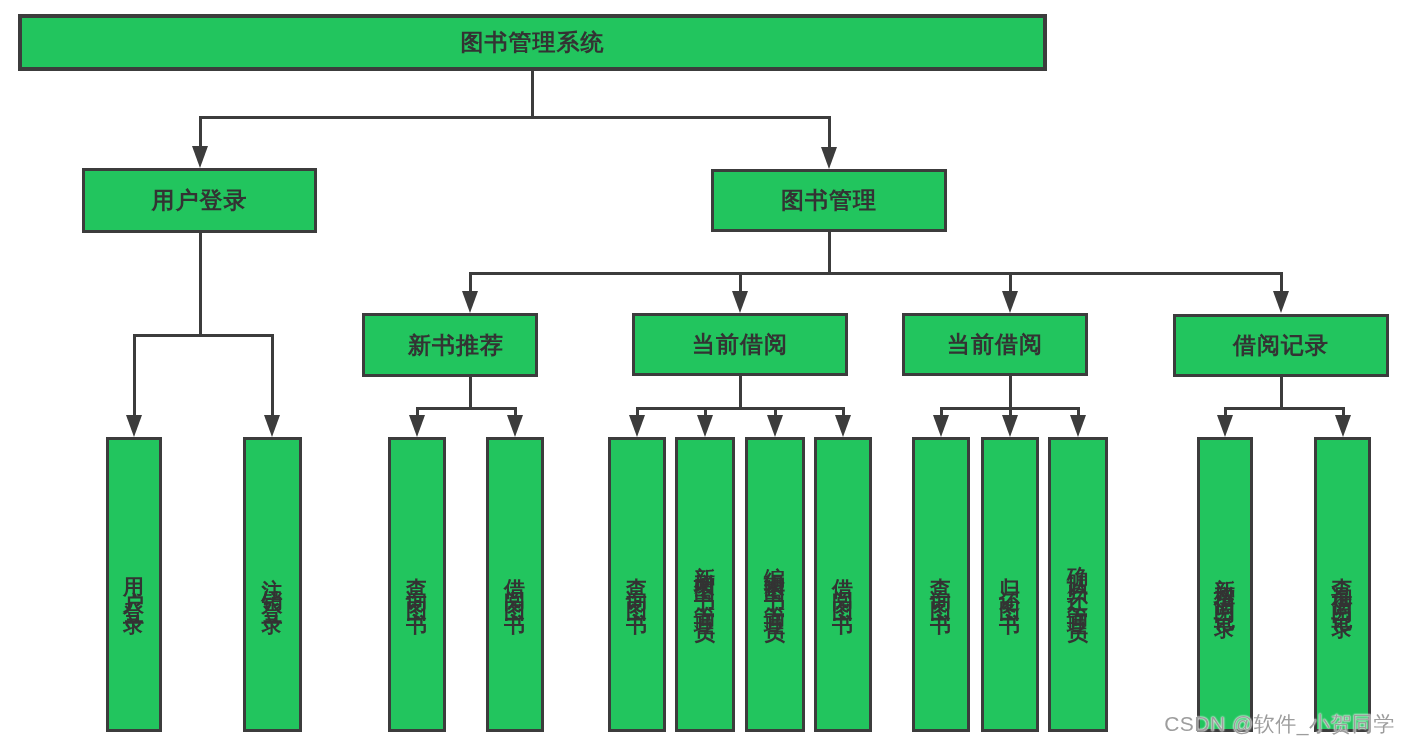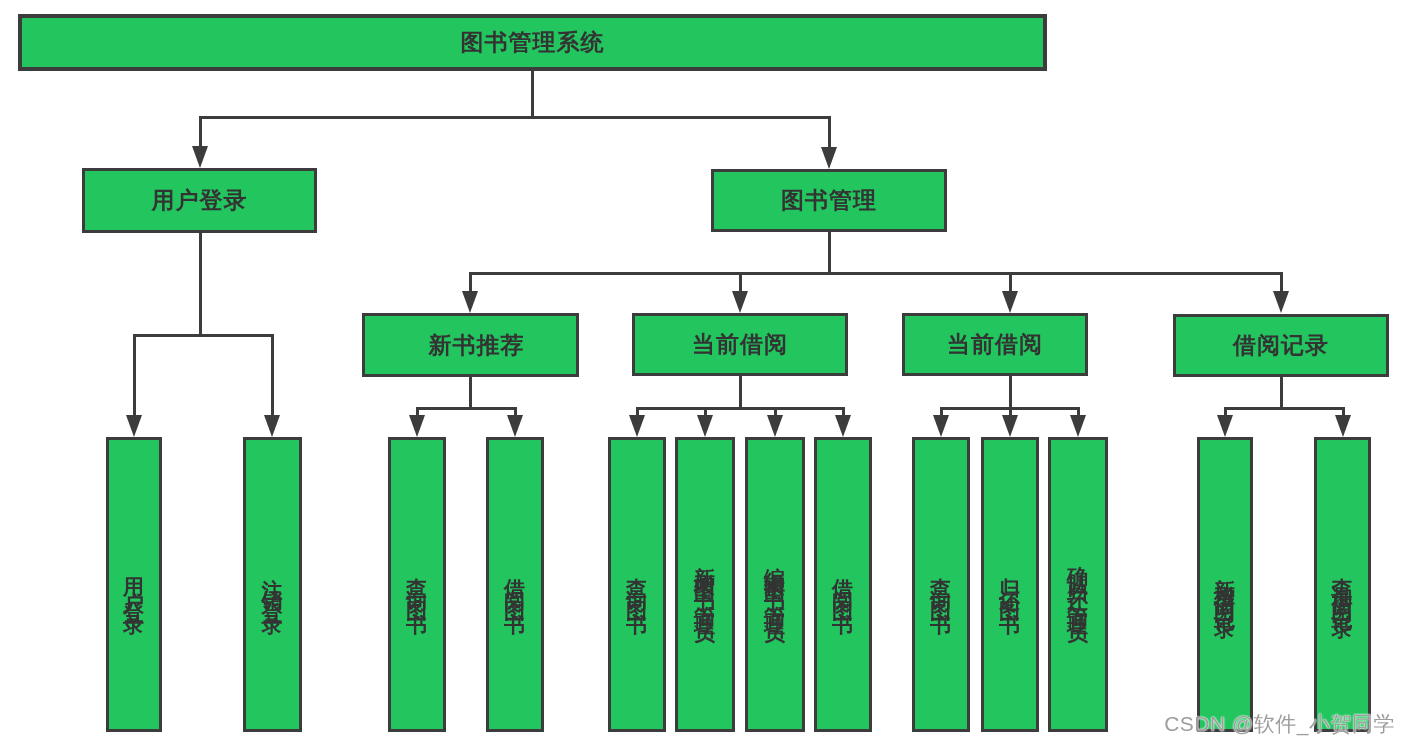--- a/index.html
+++ b/index.html
@@ -122,21 +122,21 @@
   <div class="ln" style="left:1224px;top:407px;width:3px;height:10px;"></div>
   <div class="ah" style="left:1217px;top:415px;"></div>
   <div class="ln" style="left:1342px;top:407px;width:3px;height:10px;"></div>
   <div class="ah" style="left:1335px;top:415px;"></div>
 
   <div class="box root" style="left:18px;top:14px;width:1029px;height:57px;">图书管理系统</div>
 
   <div class="box" style="left:82px;top:168px;width:235px;height:65px;">用户登录</div>
   <div class="box" style="left:711px;top:169px;width:236px;height:63px;">图书管理</div>
 
-  <div class="box" style="left:362px;top:313px;width:217px;height:64px;padding-left:12px;">新书推荐</div>
+  <div class="box" style="left:362px;top:313px;width:176px;height:64px;padding-left:12px;">新书推荐</div>
   <div class="box" style="left:632px;top:313px;width:216px;height:63px;">当前借阅</div>
   <div class="box" style="left:902px;top:313px;width:186px;height:63px;">当前借阅</div>
   <div class="box" style="left:1173px;top:314px;width:216px;height:63px;">借阅记录</div>
 
   <div class="box vbox" style="left:106px;top:437px;width:56px;height:295px;">用户登录</div>
   <div class="box vbox" style="left:243px;top:437px;width:59px;height:295px;">注销登录</div>
 
   <div class="box vbox" style="left:388px;top:437px;width:58px;height:295px;">查询图书</div>
   <div class="box vbox" style="left:486px;top:437px;width:58px;height:295px;">借阅图书</div>
 

